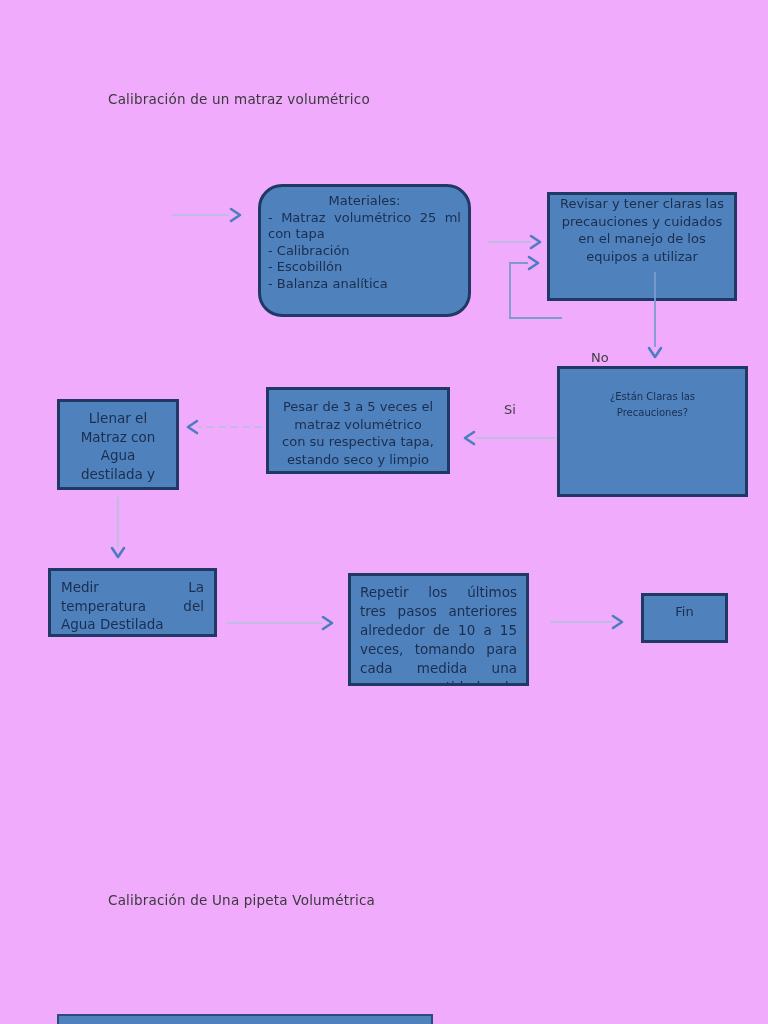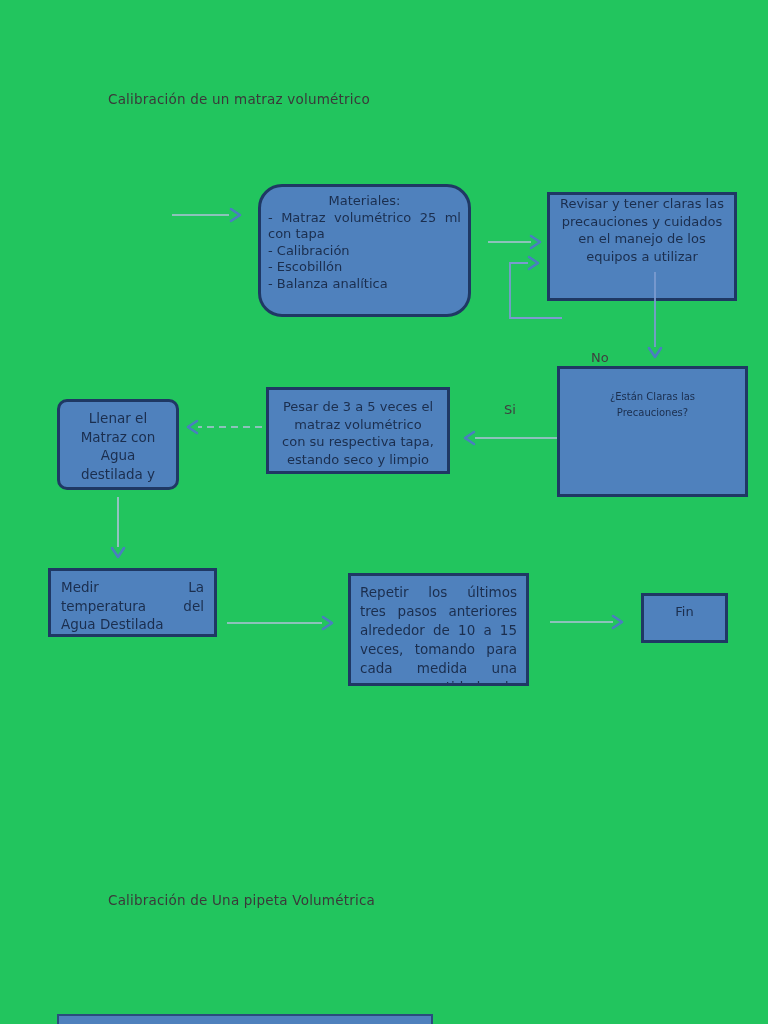--- a/index.html
+++ b/index.html
@@ -1,19 +1,19 @@
 <!DOCTYPE html>
 <html style="--box-fill: #4f81bd; --box-border: #1f3864; --box-text: #1b2e4e; --connector: #b0c1da; --connector-dark: #7b9bd0; --arrowhead: #4a7ec0;"><head>
 <meta charset="utf-8">
 <style>
   html,body{margin:0;padding:0;}
   .page{
     position:relative;
     width:768px;height:1024px;
-    background:#22c55e;
+    background:#f0abfc;
     overflow:hidden;
     font-family:"DejaVu Sans","Liberation Sans",sans-serif;
   }
   .doc-title{
     position:absolute;
     font-size:13.5px;
     color:#3a3a3a;
     letter-spacing:.2px;
     white-space:nowrap;
   }
@@ -54,21 +54,21 @@
   }
 
   
   #n-inicio   {left:66px; top:202px; width:90px;  height:39px; display:flex;align-items:center;justify-content:center;font-size:13px;}
   #n-material {left:258px;top:184px; width:213px; height:133px;font-size:13px;line-height:16.5px;padding:6px 7px;border-radius:24px;}
   #n-material .heading{text-align:center;}
   #n-material .item{text-align:justify;}
   #n-revisar  {left:547px;top:192px; width:190px; height:109px;font-size:13px;line-height:17.5px;padding-top:0;}
   #n-decision {left:557px;top:366px; width:191px; height:131px;font-size:10px;line-height:15.5px;padding-top:20px;}
   #n-pesar    {left:266px;top:387px; width:184px; height:87px; font-size:13px;line-height:17.5px;padding-top:8px;}
-  #n-llenar   {left:57px; top:399px; width:122px; height:91px; font-size:13.5px;line-height:18.5px;padding-top:7px;border-radius:10px;}
+  #n-llenar   {left:57px; top:399px; width:122px; height:91px; font-size:13.5px;line-height:18.5px;padding-top:7px;}
   #n-medir    {left:48px; top:568px; width:169px; height:69px; font-size:13.5px;line-height:18.5px;padding:7px 10px;}
   #n-repetir  {left:348px;top:573px; width:181px; height:113px;font-size:13.5px;line-height:19px;padding:7px 9px;}
   #n-fin      {left:641px;top:593px; width:87px;  height:50px; font-size:13px;padding-top:8px;text-align:center;}
 
   #title-top   {left:108px;top:91px;}
   #title-bottom{left:108px;top:892px;}
   #label-no{left:591px;top:350px;}
   #label-si{left:504px;top:402px;}
 </style>
 </head>

